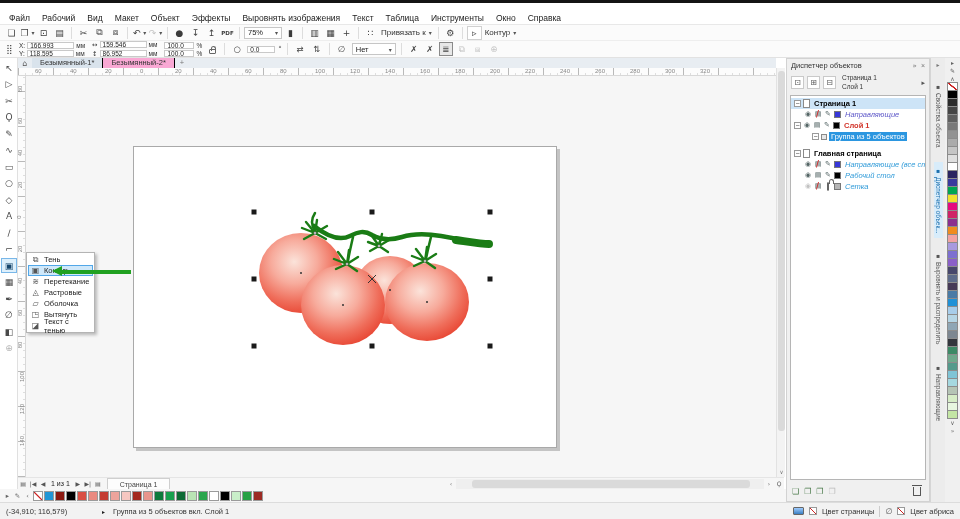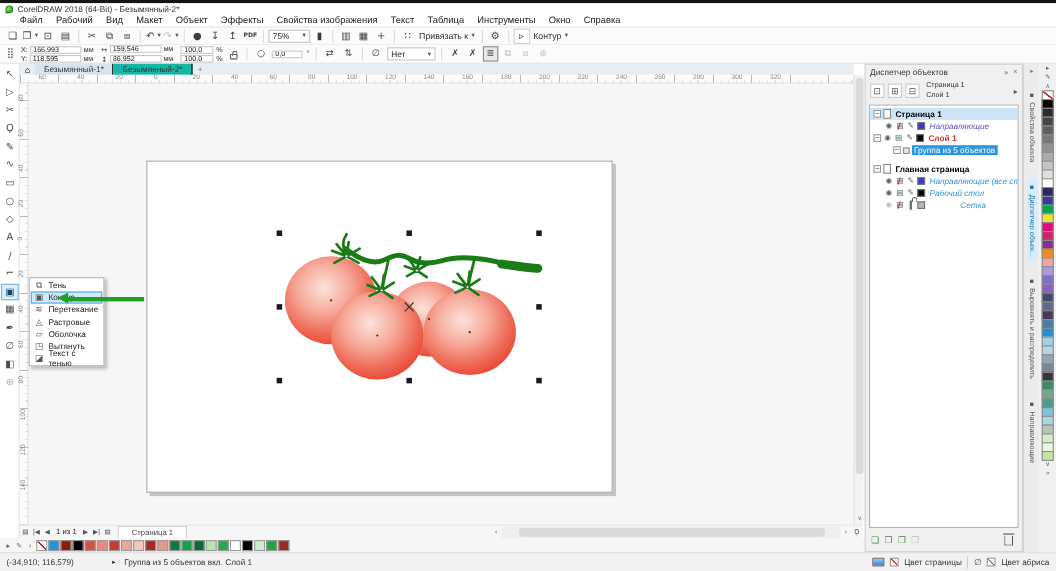--- a/index.html
+++ b/index.html
@@ -5,21 +5,21 @@
   *{box-sizing:border-box;margin:0;padding:0}
   body{width:960px;height:519px;overflow:hidden;font-family:"Liberation Sans","DejaVu Sans",sans-serif;background:#fff}
   .app{position:relative;width:960px;height:519px;background:#fff;overflow:hidden}
   .g{font-family:"DejaVu Sans",sans-serif}
   .b{font-weight:bold}
 
   .top-strip{position:absolute;left:0;top:0;width:960px;height:3px;background:#141414}
   .titlebar{position:absolute;left:0;top:3px;width:960px;height:10px;display:flex;align-items:center;gap:4px;padding-left:5px;font-size:7.5px;color:#333;background:#fff}
   .app-icon{width:7px;height:7px;border-radius:50% 50% 50% 0;background:radial-gradient(circle at 35% 35%,#8fdc3a,#2f9e1f);border:0.5px solid #1d7a12}
 
-  .menubar{position:absolute;left:0;top:13px;width:960px;height:11px;display:flex;align-items:center;font-size:8.5px;color:#222;background:#fff;padding-left:12px}
+  .menubar{position:absolute;left:0;top:13px;width:960px;height:11px;display:flex;align-items:center;font-size:8.5px;color:#222;background:#fff;padding-left:3px}
   .menu-item{padding:0 6px;height:11px;line-height:11px;cursor:default}
 
   .toolbar{position:absolute;left:0;top:24px;width:960px;height:17px;background:#fbfbfb;border-top:1px solid #e8e8e8;border-bottom:1px solid #eee;display:flex;align-items:center;gap:1px;padding-left:4px;color:#444}
   .tb-btn{min-width:15px;height:14px;display:flex;align-items:center;justify-content:center;font-size:9px;color:#3c3c3c}
   .tb-btn.small{font-size:5.5px;font-weight:bold;letter-spacing:0}
   .tb-btn.dis{color:#c3c3c3}
   .tb-btn.box{border:1px solid #d0d0d0;background:#fff}
   .tb-sep{width:1px;height:12px;background:#ddd;margin:0 3px}
   .tb-combo{display:flex;align-items:center;justify-content:space-between;border:1px solid #c6c6c6;background:#fff;height:12px;font-size:7.5px;padding:0 3px;min-width:38px;color:#222}
   .caret{font-size:6px;color:#555;margin-left:3px}
@@ -39,21 +39,21 @@
   .lockicon::before{content:'';position:absolute;left:1px;top:-4px;width:3px;height:4px;border:1px solid #666;border-bottom:none;border-radius:3px 3px 0 0}
 
   .toolbox{position:absolute;left:0;top:58px;width:18px;height:431px;background:#fff;border-right:1px solid #e0e0e0}
   .tool{position:absolute;left:1px;width:16px;height:15px;display:flex;align-items:center;justify-content:center;font-size:9px;color:#4a4a4a}
   .tool.active{background:#def0fc;border:1px solid #79b7e8;color:#16456b}
   .tool.dim{color:#b5b5b5}
 
   .doctabs{position:absolute;left:18px;top:58px;width:758px;height:10px;background:#e8edf2;display:flex;align-items:stretch;font-size:7.5px;color:#333}
   .home-btn{width:14px;display:flex;align-items:center;justify-content:center;font-size:8px;color:#555}
   .dtab{padding:0 8px;line-height:10px;background:#d9e3ec;border-right:1px solid #000000;white-space:nowrap}
-  .dtab.active{background:#14b8a6}
+  .dtab.active{background:#f9a8d4}
   .dtab-new{width:14px;text-align:center;line-height:10px;color:#777}
 
   .hruler{position:absolute;left:18px;top:68px;width:758px;height:8px;background:#fcfcfc;border-bottom:1px solid #d8d8d8;
     background-image:repeating-linear-gradient(90deg,#b9b9b9 0 1px,transparent 1px 35px),repeating-linear-gradient(90deg,#dedede 0 1px,transparent 1px 7px);
     background-size:100% 8px,100% 3px;background-position:0 0,0 5px;background-repeat:repeat-x}
   .hrlabel{position:absolute;top:0;font-size:6px;color:#888;transform:translateX(2px)}
   .vruler{position:absolute;left:18px;top:76px;width:8px;height:401px;background:#fcfcfc;border-right:1px solid #d8d8d8;
     background-image:repeating-linear-gradient(0deg,#b9b9b9 0 1px,transparent 1px 35px),repeating-linear-gradient(0deg,#dedede 0 1px,transparent 1px 7px);
     background-size:8px 100%,3px 100%;background-position:0 0,5px 0;background-repeat:repeat-y}
   .vrlabel{position:absolute;left:-1px;font-size:6px;color:#888;transform:rotate(-90deg)}
@@ -133,33 +133,29 @@
   .callout{position:absolute;left:52px;top:266px;width:80px;height:11px;z-index:6}
   .callout .bar{position:absolute;left:9px;top:3.5px;width:70px;height:4px;background:#21a121}
   .callout .head{position:absolute;left:0;top:0;width:0;height:0;border-top:5.5px solid transparent;border-bottom:5.5px solid transparent;border-right:10px solid #21a121}
 </style>
 </head>
 <body>
 
 <div class="app">
   <div class="top-strip"></div>
 
-  <div class="titlebar">
-    <span class="app-icon"></span>
-    <span>CorelDRAW 2018 (64-Bit) - Безымянный-2*</span>
-  </div>
 
   <div class="menubar" id="menubar">
       <span class="menu-item">Файл</span>
       <span class="menu-item">Рабочий</span>
       <span class="menu-item">Вид</span>
       <span class="menu-item">Макет</span>
       <span class="menu-item">Объект</span>
       <span class="menu-item">Эффекты</span>
-      <span class="menu-item">Свойства изображения</span>
+      <span class="menu-item">Выровнять изображения</span>
       <span class="menu-item">Текст</span>
       <span class="menu-item">Таблица</span>
       <span class="menu-item">Инструменты</span>
       <span class="menu-item">Окно</span>
       <span class="menu-item">Справка</span>
     </div>
   <div class="toolbar" id="toolbar">
       <span class="tb-btn g">❏</span>
       <span class="tb-btn g">❐<span class="caret g">▾</span></span>
       <span class="tb-btn g">⊡</span>
@@ -518,21 +514,21 @@
           <span class="tico g">✎</span>
           <span class="lswatch" style="background: rgb(0, 0, 0);"></span>
           <span class="om-label" style="font-style: italic; color: rgb(47, 154, 216);">Рабочий стол</span>
         </div>
         <div class="om-row">
           <span class="sp8"></span>
           <span class="tico g off">◉</span>
           <span class="tico g po">▤</span>
           <span class="tico"><span class="lockicon" style="margin: 2px auto 0px; transform: scale(0.8);"></span></span>
           <span class="lswatch" style="background: rgb(181, 181, 181);"></span>
-          <span class="om-label" style="font-style: italic; color: rgb(47, 154, 216); margin-left: 28px;">Сетка</span>
+          <span class="om-label" style="font-style: italic; color: rgb(47, 154, 216);">Сетка</span>
         </div>
       </div>
     <div class="om-buttons" id="ombuttons">
         <span class="om-bbtn g">❏</span>
         <span class="om-bbtn g">❐</span>
         <span class="om-bbtn g">❐</span>
         <span class="om-bbtn g dis">❐</span>
         <span class="trash"></span>
       </div>
   </div>

